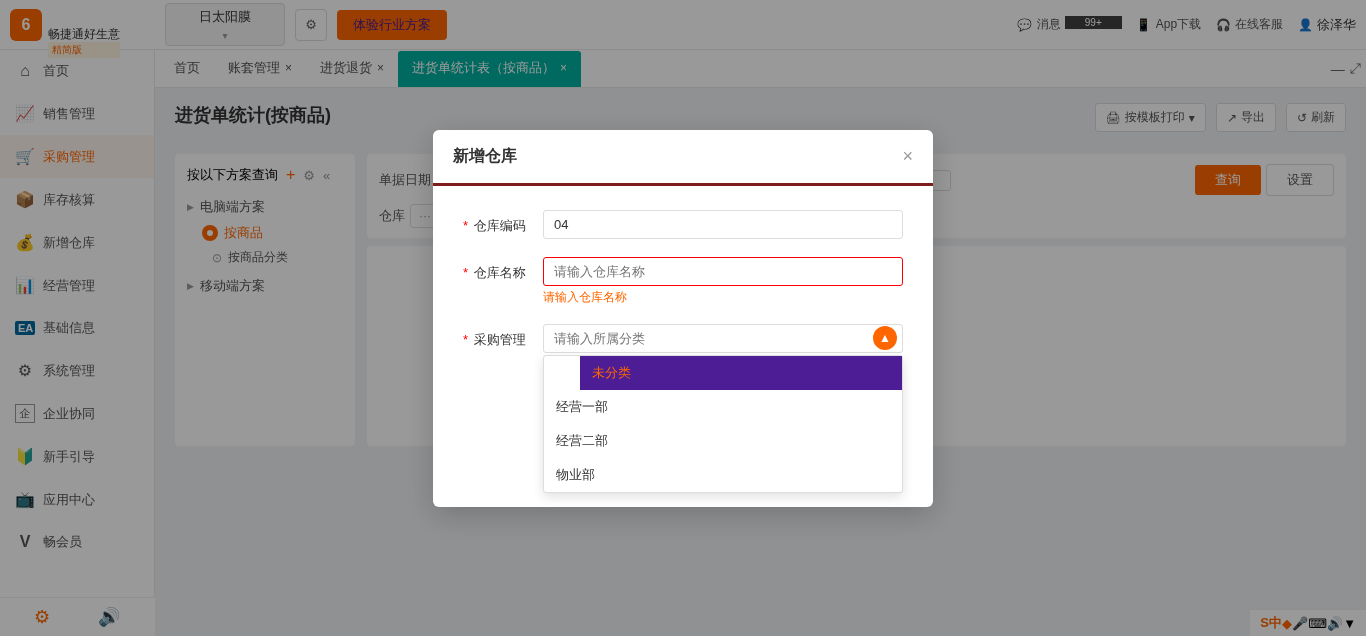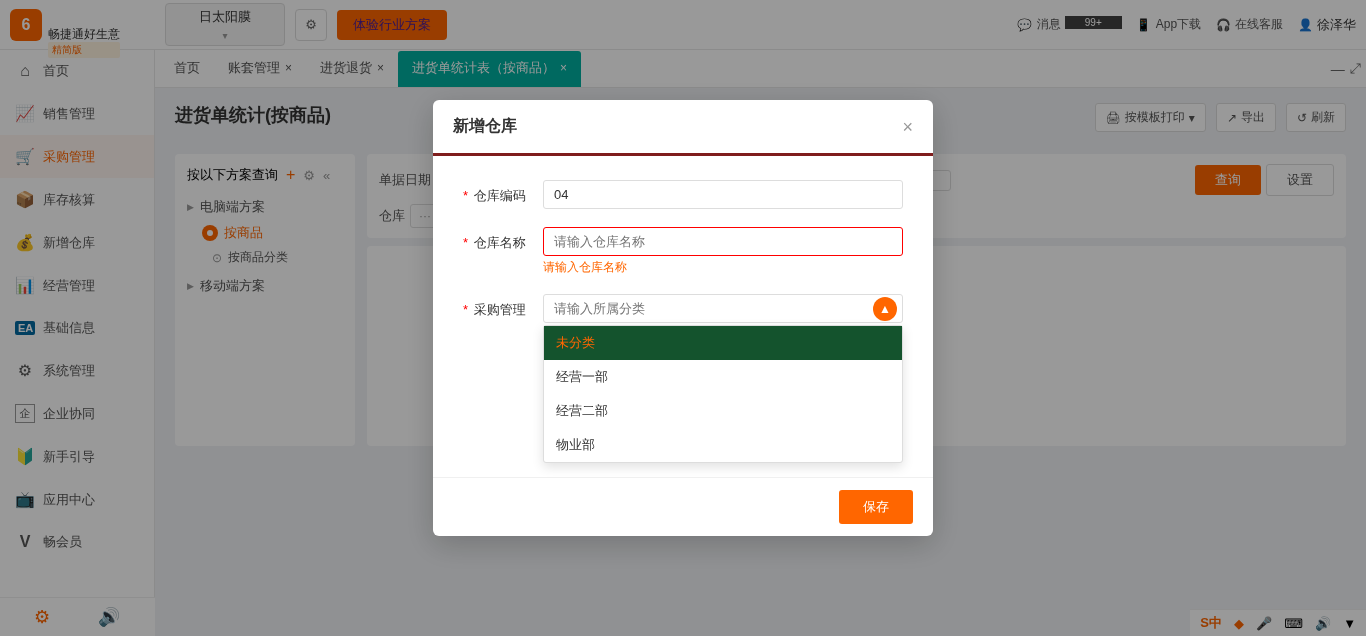--- a/index.html
+++ b/index.html
@@ -182,21 +182,21 @@
 
     
     .dropdown-list {
       position: absolute; top: 100%; left: 0; right: 0;
       background: #fff; border: 1px solid #ddd; border-radius: 3px;
       box-shadow: 0 4px 12px rgba(0,0,0,0.12); z-index: 200; margin-top: 2px;
     }
     .dropdown-item {
       padding: 8px 12px; cursor: pointer; font-size: 13px; color: #333;
     }
-    .dropdown-item.selected { background: #14532d; color: #f60; }
+    .dropdown-item.selected { background: #4c1d95; color: #f60; margin-left: 36px; }
 
     .textarea-input {
       width: 100%; padding: 6px 10px; border: 1px solid #ddd; border-radius: 3px;
       font-size: 13px; color: #333; outline: none; resize: vertical; min-height: 60px;
     }
 
     .modal-footer {
       display: flex; justify-content: flex-end; gap: 10px;
       padding: 12px 20px; border-top: 1px solid #f0f0f0;
     }
@@ -205,21 +205,21 @@
       padding: 8px 24px; border-radius: 3px; cursor: pointer; font-size: 13px;
     }
 
     
     ::-webkit-scrollbar { width: 4px; }
     ::-webkit-scrollbar-thumb { background: #ddd; border-radius: 2px; }
 
     
     .status-bar {
       position: fixed; bottom: 0; right: 0;
-      display: flex; align-items: center; gap: 12px;
+      display: flex; align-items: center; gap: 0;
       background: #fff; border-top: 1px solid #eee;
       padding: 4px 10px; z-index: 50;
     }
   </style>
 </head>
 <body>
 
 <div class="top-header">
   <div class="logo-area">
     <div class="logo-icon">
@@ -499,23 +499,20 @@
             <div class="dropdown-item">
               <span>物业部</span>
             </div>
           </div>
         </div>
       </div>
 
       <div style="height: 130px;"></div>
 
     </div>
-    <div class="modal-footer">
-      <button class="btn-save">保存</button>
-    </div>
   </div>
 </div>
 
 <div class="status-bar">
   <span style="color:#f60;font-weight:bold;">S中</span>
   <span style="color:#f60;">◆</span>
   <span style="cursor:pointer;">🎤</span>
   <span style="cursor:pointer;">⌨</span>
   <span style="cursor:pointer;">🔊</span>
   <span style="cursor:pointer;">▼</span>

